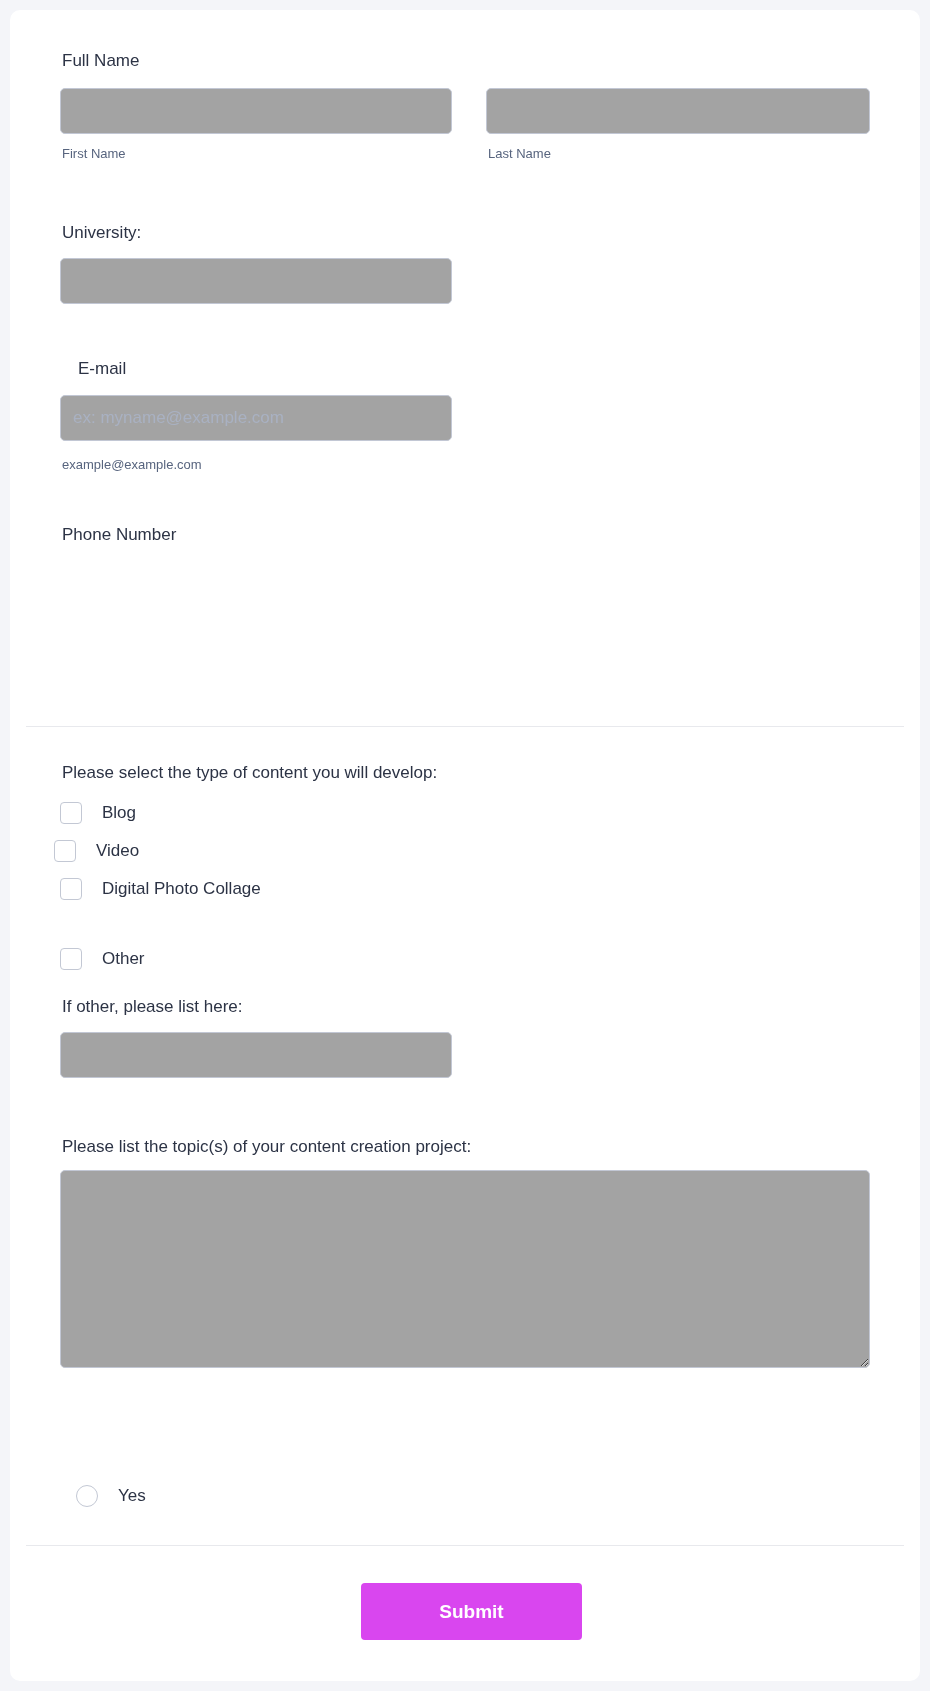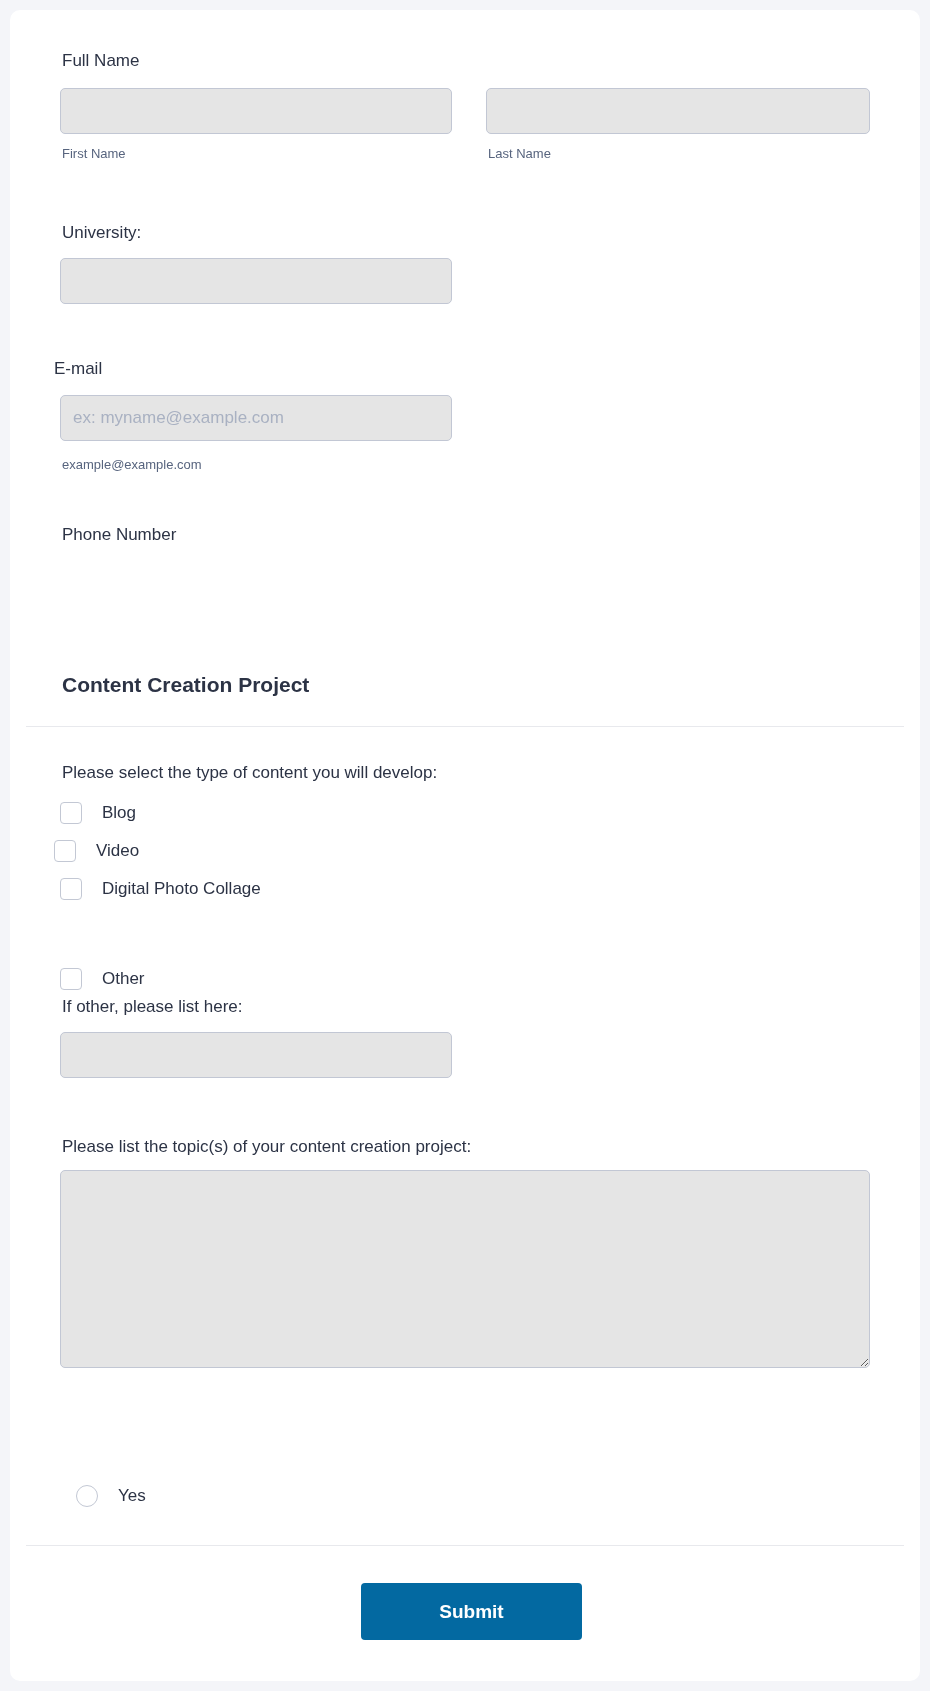--- a/index.html
+++ b/index.html
@@ -18,21 +18,21 @@
   .abs{position:absolute;}
   .q-label{
     font-size:17px;font-weight:500;color:#2c3345;line-height:22px;
   }
   .sub-label{
     font-size:13px;color:#57647e;line-height:16px;
   }
   .text-input{
     box-sizing:border-box;
     border:1px solid #c2c7d4;border-radius:5px;
-    background:#e5e5e5;
+    background:#a3a3a3;
     font-family:"Liberation Sans", sans-serif;
     font-size:17px;color:#2c3345;
     padding:0 12px;outline:none;
   }
   .text-input::placeholder{color:#a9b1c2;opacity:1;}
   textarea.text-input{padding:10px 12px;resize:both;}
   .divider{height:1px;background:#e8e9ed;}
   .section-heading{
     font-size:21px;font-weight:700;color:#2c3345;line-height:26px;
   }
@@ -49,64 +49,63 @@
   }
   .option-label{
     font-size:17px;color:#2c3345;line-height:22px;cursor:pointer;
   }
   .agreement-label{
     font-size:17px;font-weight:500;color:#2c3345;line-height:23px;
   }
   .submit-btn{
     box-sizing:border-box;
     border:none;border-radius:4px;
-    background:#0369a1;color:#ffffff;
+    background:#d946ef;color:#ffffff;
     font-family:"Liberation Sans", sans-serif;
     font-size:19px;font-weight:600;
     cursor:pointer;
   }
 </style>
 </head>
 <body>
 
 <div class="card">
 
   <div class="abs q-label" style="left:52px;top:40px;">Full Name</div>
   <input class="abs text-input" style="left: 50px; top: 78px; width: 392px; height: 46px;" type="text">
   <input class="abs text-input" style="left: 476px; top: 78px; width: 384px; height: 46px;" type="text">
   <div class="abs sub-label" style="left:52px;top:136px;">First Name</div>
   <div class="abs sub-label" style="left:478px;top:136px;">Last Name</div>
 
   <div class="abs q-label" style="left:52px;top:212px;">University:</div>
   <input class="abs text-input" style="left: 50px; top: 248px; width: 392px; height: 46px;" type="text">
 
-  <div class="abs q-label" style="left:44px;top:348px;">E-mail</div>
+  <div class="abs q-label" style="left:68px;top:348px;">E-mail</div>
   <input class="abs text-input" style="left: 50px; top: 385px; width: 392px; height: 46px;" type="text" placeholder="ex: myname@example.com">
   <div class="abs sub-label" style="left:52px;top:447px;">example@example.com</div>
 
   <div class="abs q-label" style="left:52px;top:514px;">Phone Number</div>
 
-  <div class="abs section-heading" style="left:52px;top:662px;">Content Creation Project</div>
   <div class="abs divider" style="left:16px;right:16px;top:716px;"></div>
 
   <div class="abs q-label" style="left:52px;top:752px;">Please select the type of content you will develop:</div>
 
   <div class="abs option-row" style="left:50px;top:792px;">
     <span class="checkbox"></span>
     <span class="option-label">Blog</span>
   </div>
   <div class="abs option-row" style="left:44px;top:830px;">
     <span class="checkbox"></span>
     <span class="option-label">Video</span>
   </div>
   <div class="abs option-row" style="left:50px;top:868px;">
     <span class="checkbox"></span>
     <span class="option-label">Digital Photo Collage</span>
   </div>
-  <div class="abs option-row" style="left:50px;top:958px;">
+  <div class="abs option-row" style="left:50px;top:938px;">
     <span class="checkbox"></span>
     <span class="option-label">Other</span>
   </div>
 
   <div class="abs q-label" style="left:52px;top:986px;">If other, please list here:</div>
   <input class="abs text-input" style="left: 50px; top: 1022px; width: 392px; height: 46px;" type="text">
 
   <div class="abs q-label" style="left:52px;top:1126px;">Please list the topic(s) of your content creation project:</div>
   <textarea class="abs text-input" style="left: 50px; top: 1160px; width: 810px; height: 198px;"></textarea>
 

